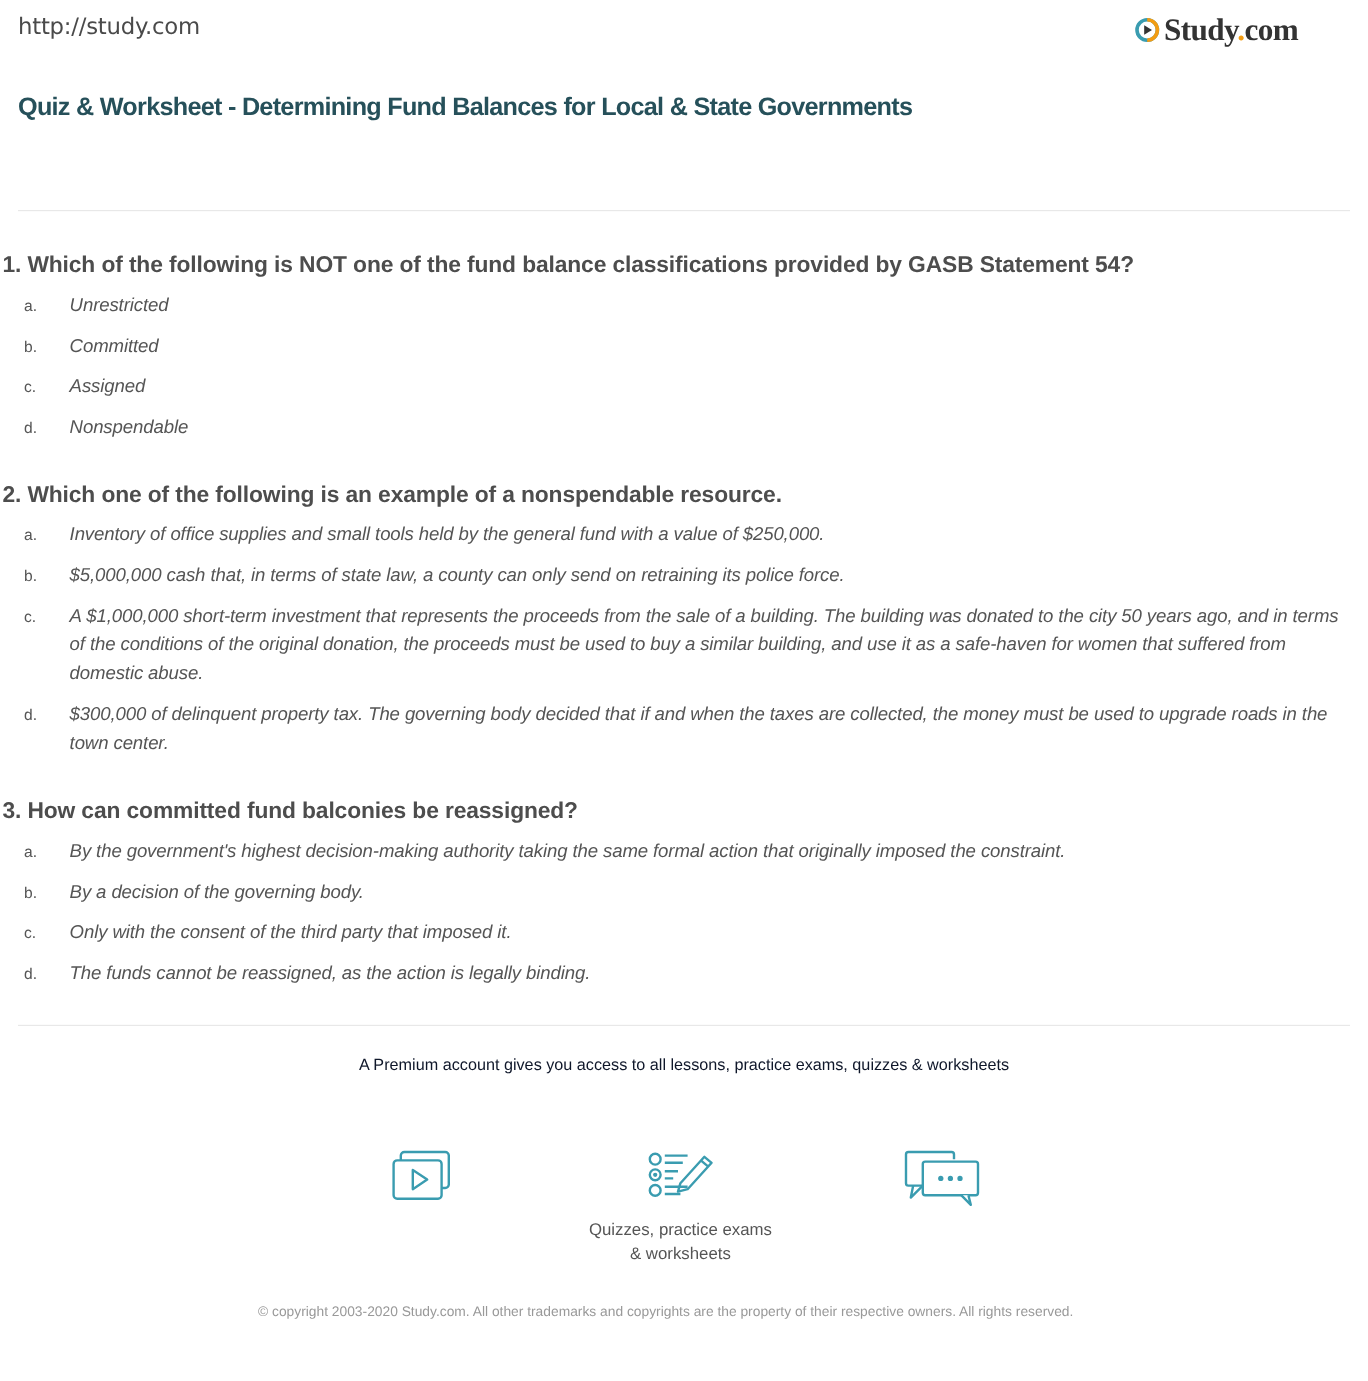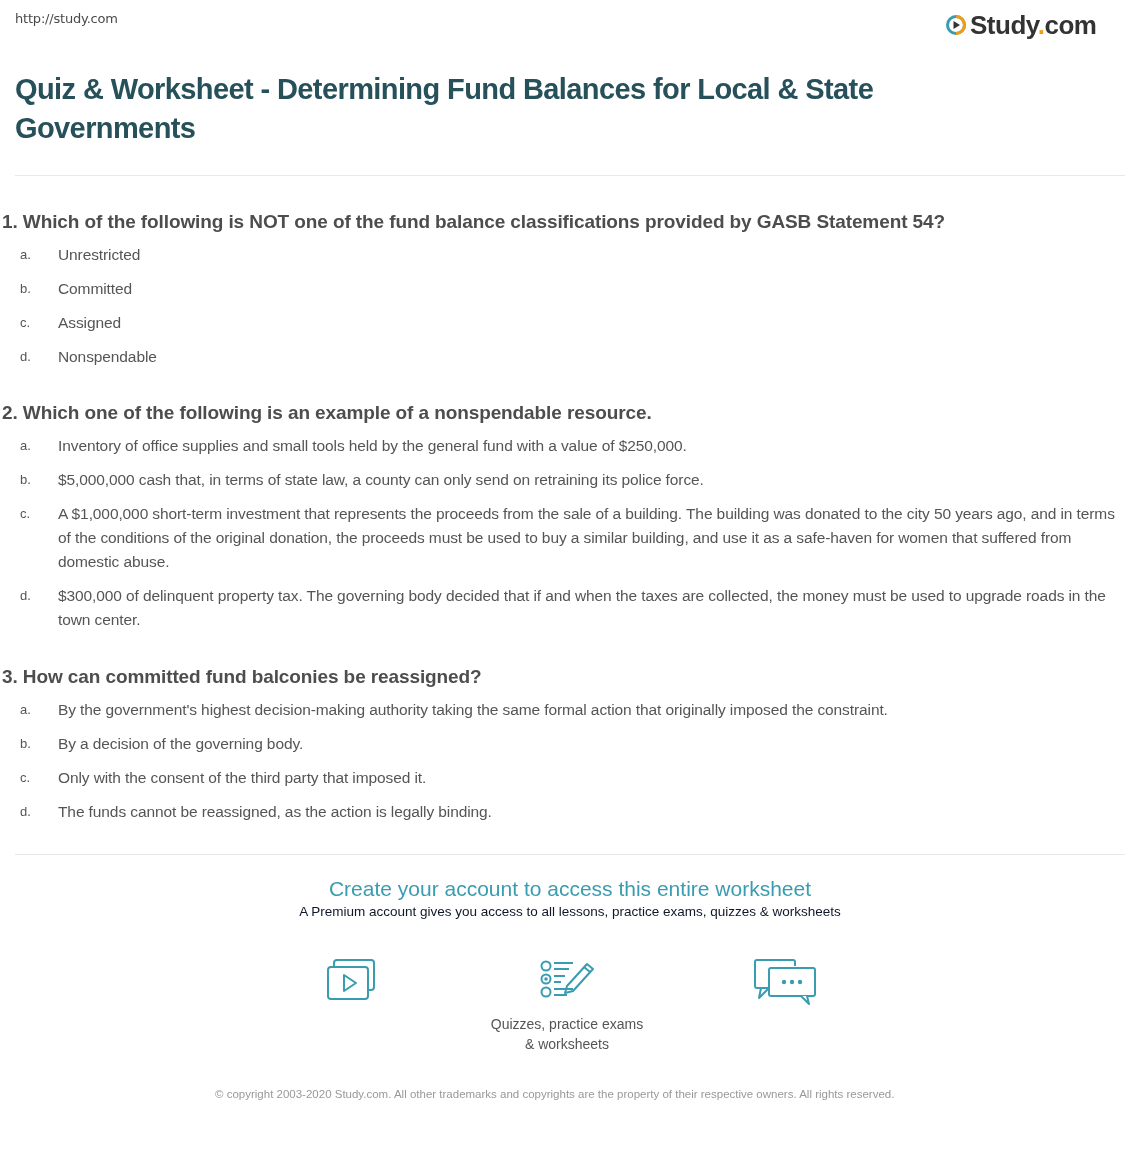--- a/index.html
+++ b/index.html
@@ -1,35 +1,35 @@
 <!DOCTYPE html>
 <html><head>
 <meta charset="utf-8">
 <style>
   * { box-sizing: border-box; margin: 0; padding: 0; }
   html, body { width: 1140px; height: 1151px; background: #ffffff; overflow: hidden; }
   body { font-family: "DejaVu Sans", "Liberation Sans", sans-serif; color: #4a4a4a; position: relative; }
 
-  .source-url { position: absolute; left: 15px; top: 11px; font-size: 13px; color: #4a4a4a; letter-spacing: -0.2px; text-align: right; }
+  .source-url { position: absolute; left: 15px; top: 11px; font-size: 19px; color: #4a4a4a; letter-spacing: -0.2px; text-align: right; }
 
   .logo { position: absolute; left: 945px; top: 8px; height: 34px; display: flex; align-items: center; }
   .logo svg { width: 22px; height: 22px; margin-right: 3px; }
-  .logo-text { font-family: Liberation Sans, sans-serif; font-size: 26px; font-weight: bold; color: #333333; letter-spacing: -0.5px; }
+  .logo-text { font-family: Liberation Serif, serif; font-size: 26px; font-weight: bold; color: #333333; letter-spacing: -0.5px; }
   .logo-dot { color: #f39c12; }
 
-  .page-title { position: absolute; left: 15px; top: 70px; width: 900px; font-family: "Liberation Sans", sans-serif; font-size: 29px; line-height: 39px; color: #26505a; letter-spacing: -0.6px; }
+  .page-title { position: absolute; left: 15px; top: 70px; width: 900px; font-family: "Liberation Sans", sans-serif; font-size: 21px; line-height: 39px; color: #26505a; letter-spacing: -0.6px; }
 
   .divider { position: absolute; left: 15px; right: 15px; height: 1px; background: #e8e8e8; }
 
   .question { position: absolute; left: 2px; right: 20px; }
   .q-text { font-family: "Liberation Sans", sans-serif; font-size: 19px; font-weight: bold; color: #4d4d4d; line-height: 24px; letter-spacing: -0.1px; }
   .answers { list-style: none; margin-top: 9px; }
   .answer { display: flex; margin-bottom: 10px; }
   .a-letter { width: 56px; padding-left: 18px; font-size: 13px; color: #555; line-height: 24px; font-family: "Liberation Sans", sans-serif; }
-  .a-text { flex: 1; font-size: 15.5px; color: #555; line-height: 24px; font-family: "Liberation Sans", sans-serif; letter-spacing: -0.1px; }
+  .a-text { flex: 1; font-size: 15.5px; color: #555; line-height: 24px; font-family: "Liberation Sans", sans-serif; letter-spacing: -0.1px; font-style: italic; }
 
   .cta { position: absolute; left: 0; width: 1140px; text-align: center; }
   .cta-title { font-family: "Liberation Sans", sans-serif; font-size: 21px; color: #3a9cb0; font-weight: normal; }
   .cta-sub { font-family: "Liberation Sans", sans-serif; font-size: 13.5px; color: #0f172a; margin-top: 3px; }
 
   .features { position: absolute; top: 958px; left: 0; width: 1140px; }
   .feature { position: absolute; width: 200px; text-align: center; }
   .feature svg { display: block; margin: 0 auto; }
   .feature-label { font-family: "Liberation Sans", sans-serif; font-size: 14px; line-height: 20px; color: #555; margin-top: 12px; }
 
@@ -115,21 +115,20 @@
     <li class="answer">
         <span class="a-letter">d.</span>
         <span class="a-text">The funds cannot be reassigned, as the action is legally binding.</span>
       </li>
   </ul>
 </div>
 
 <div class="divider" style="top:854px;"></div>
 
 <div class="cta" style="top:877px;">
-  <div class="cta-title">Create your account to access this entire worksheet</div>
   <div class="cta-sub">A Premium account gives you access to all lessons, practice exams, quizzes &amp; worksheets</div>
 </div>
 
 <div class="features">
   <div class="feature" style="left:252px;">
     <svg width="52" height="44" viewBox="0 0 52 44">
       <rect x="8" y="2" width="40" height="30" rx="3" fill="none" stroke="#3a9cb0" stroke-width="2"></rect>
       <rect x="2" y="9" width="40" height="32" rx="3" fill="#fff" stroke="#3a9cb0" stroke-width="2"></rect>
       <path d="M18 17 L30 25 L18 33 Z" fill="none" stroke="#3a9cb0" stroke-width="2" stroke-linejoin="round"></path>
     </svg>

